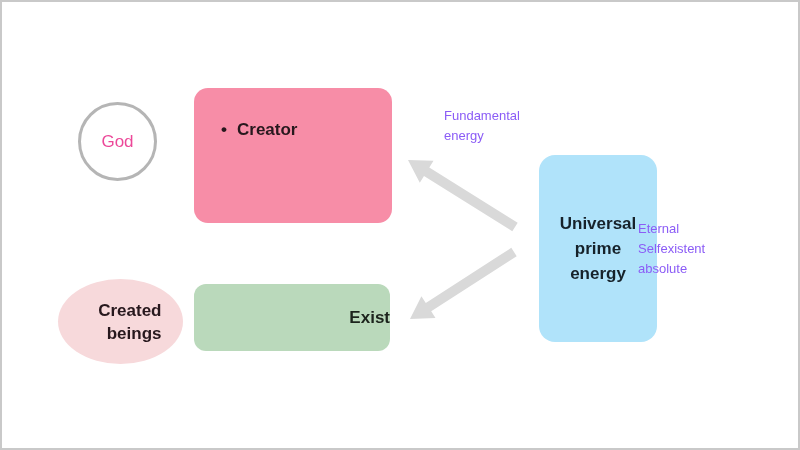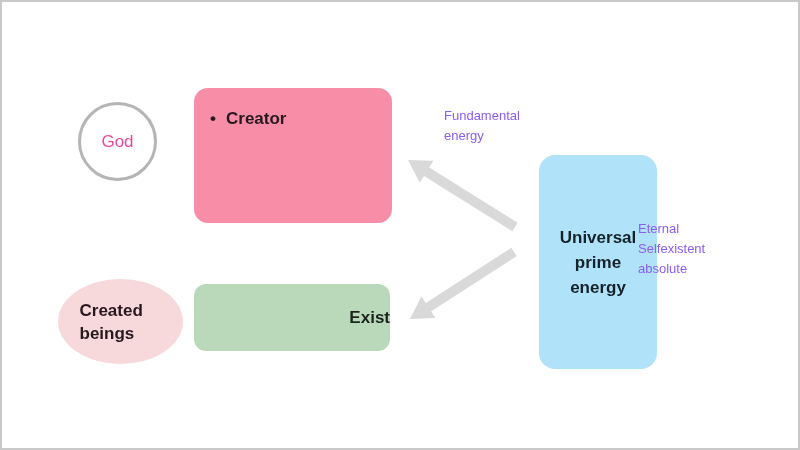--- a/index.html
+++ b/index.html
@@ -39,21 +39,21 @@
   
   .attr-box {
     position: absolute;
     left: 192px; top: 86px;
     width: 198px; height: 135px;
     box-sizing: border-box;
     background: #f78da7;
     border-radius: 14px;
   }
   .attr-box ul {
-    margin: 1px;
+    margin: 12px;
     padding: 18px 10px 0 13px;
     list-style: none;
     width: 162px;
     font-size: 17px;
     line-height: 24px;
     font-weight: 700;
     color: #27181d;
   }
   .attr-box li {
     position: relative;
@@ -65,42 +65,42 @@
     left: 2px;
   }
   
   .beings-ellipse {
     position: absolute;
     left: 56px; top: 277px;
     width: 125px; height: 85px;
     background: #f7d9db;
     border-radius: 50%;
     display: flex; align-items: center; justify-content: center;
-    text-align: left;
+    text-align: right;
   }
   .beings-ellipse .lbl {
     width: 82px;
     font-size: 17px; line-height: 23px;
     font-weight: 700; color: #27181d;
   }
   
   .exist-box {
     position: absolute;
     left: 192px; top: 282px;
     width: 196px; height: 67px;
     background: #bad9bb;
     border-radius: 12px;
     display: flex; align-items: center; justify-content: flex-end;
     font-size: 17px; font-weight: 700; color: #1d241d;
   }
   
   .energy-box {
     position: absolute;
     left: 537px; top: 153px;
-    width: 118px; height: 214px;
+    width: 118px; height: 187px;
     background: #b0e3fa;
     border-radius: 16px;
     display: flex; align-items: center; justify-content: center;
     text-align: center;
   }
   .energy-box .lbl {
     width: 95px;
     font-size: 17px; line-height: 25px;
     font-weight: 700; color: #16222a;
   }

